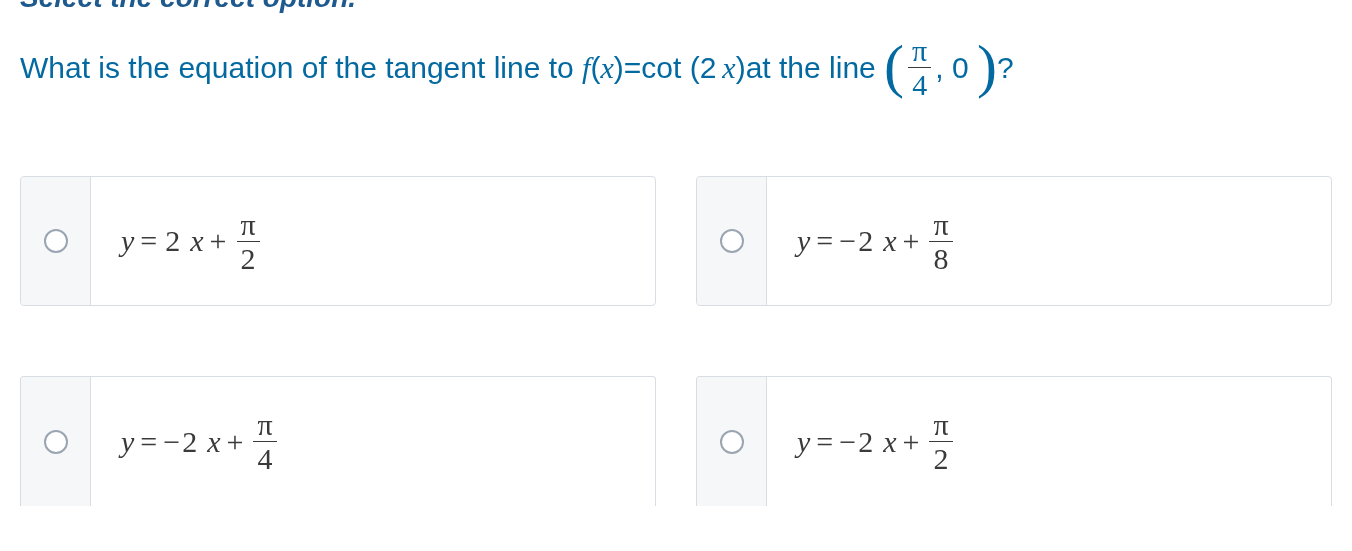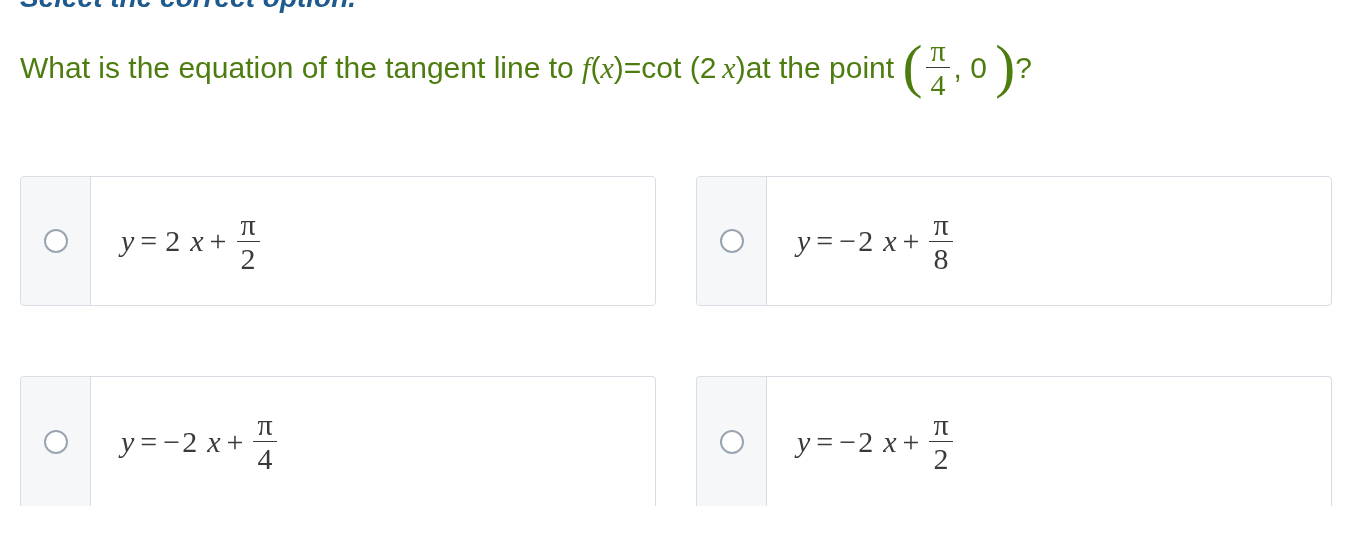--- a/index.html
+++ b/index.html
@@ -19,21 +19,21 @@
       color: #1e5a8e;
       font-size: 28px;
       font-weight: 700;
       font-style: italic;
       padding: 0 0 0 20px;
       margin-top: -18px;
       margin-bottom: 20px;
     }
     .question {
       font-size: 30px;
-      color: #4d7c0f;
+      color: #0369a1;
       padding: 0 20px;
       margin-bottom: 75px;
       display: flex;
       align-items: center;
       flex-wrap: wrap;
       line-height: 1.4;
     }
     .question .math-ital {
       font-style: italic;
       font-family: 'Cambria Math', 'Times New Roman', serif;
@@ -137,21 +137,21 @@
   <span class="math-ital">x</span>
   <span>)</span>
   <span> = </span>
   <span>cot</span>
   <span>&nbsp;</span>
   <span>(</span>
   <span>2</span>
   <span> </span>
   <span class="math-ital">x</span>
   <span>)</span>
-  <span> at the point </span>
+  <span> at the line </span>
   <span>&nbsp;</span>
   <span class="big-paren">(</span>
   <span class="frac">
     <span class="num">π</span>
     <span class="den">4</span>
   </span>
   <span>,  0</span>
   <span>&nbsp;</span>
   <span class="big-paren">)</span>
   <span>?</span>

